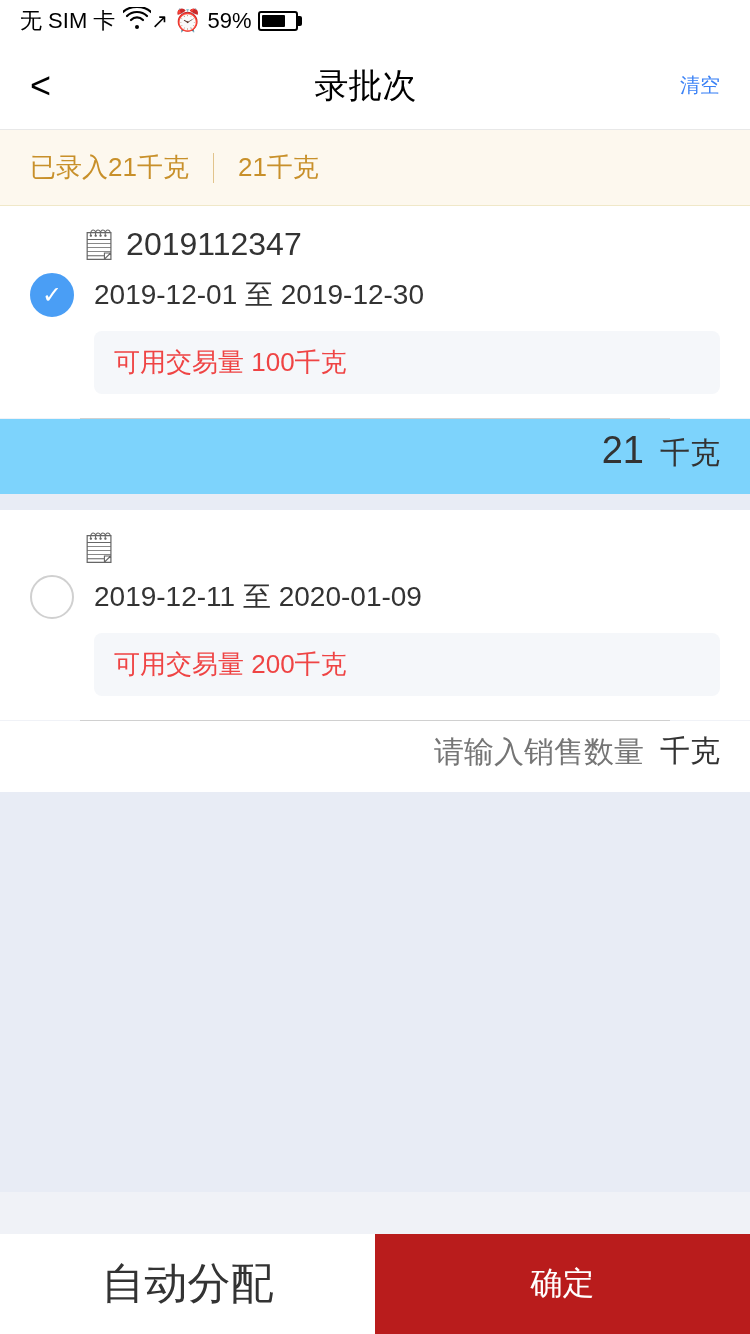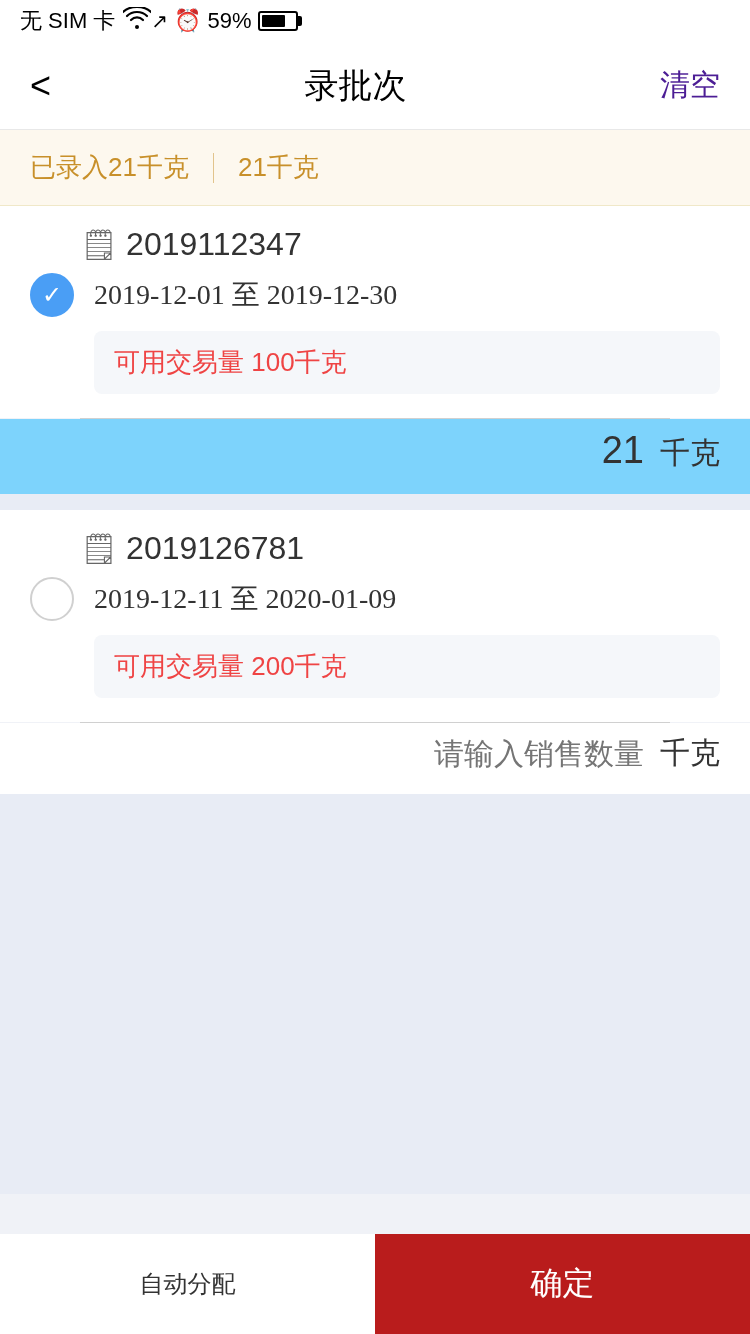--- a/index.html
+++ b/index.html
@@ -90,22 +90,22 @@
       font-size: 36px;
       color: #000;
       cursor: pointer;
     }
     .nav-title {
       font-size: 34px;
       font-weight: 500;
       color: #000;
     }
     .nav-clear {
-      font-size: 30px;
-      color: #4c1d95;
+      font-size: 20px;
+      color: #3b82f6;
       cursor: pointer;
     }
 
     
     .info-banner {
       background: #fdf8ee;
       padding: 20px 30px;
       display: flex;
       align-items: center;
       gap: 24px;
@@ -170,21 +170,20 @@
       border-color: #4a9ef5;
     }
     .checkmark {
       color: #fff;
       font-size: 24px;
       line-height: 1;
     }
     .batch-date {
       font-size: 28px;
       color: #333;
-      font-family: Liberation Serif, serif;
     }
     .batch-available {
       background: #f5f7fa;
       border-radius: 8px;
       padding: 14px 20px;
       margin: 0 0 0 0;
       font-size: 26px;
       color: #ef4444;
       margin-left: 64px;
       margin-bottom: 14px;
@@ -253,21 +252,21 @@
       position: fixed;
       bottom: 0;
       left: 0;
       width: 750px;
       height: 100px;
       display: flex;
     }
     .btn-auto {
       flex: 1;
       background: #fff;
-      font-size: 24px;
+      font-size: 43px;
       color: #333;
       border: none;
       cursor: pointer;
       display: flex;
       align-items: center;
       justify-content: center;
     }
     .btn-confirm {
       flex: 1;
       background: #b91c1c;
@@ -335,21 +334,20 @@
 <div class="amount-row">
   <span class="amount-value">21</span>
   <span class="amount-unit">千克</span>
 </div>
 
 <div class="batch-item-separator"></div>
 
 <div class="batch-item">
   <div class="batch-header">
     <span class="batch-doc-icon">🗒</span>
-    <span class="batch-id">2019126781</span>
   </div>
   <div class="batch-row">
     <div class="batch-checkbox">
     </div>
     <span class="batch-date">2019-12-11 至 2020-01-09</span>
   </div>
   <div class="batch-available">可用交易量 200千克</div>
 </div>
 
 <div class="input-underline" style="margin: 0 80px; border-top: 1px solid #d0d0d0;"></div>

